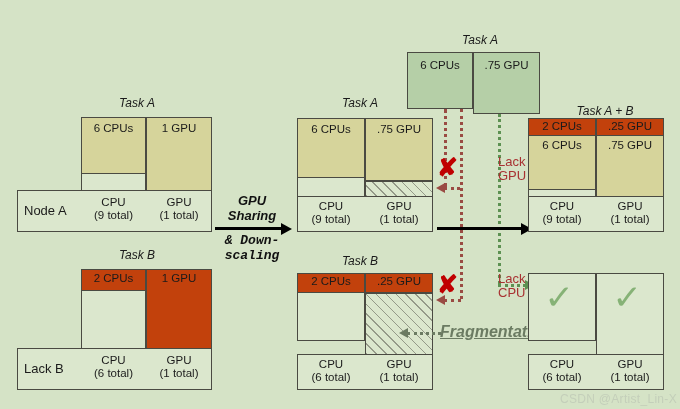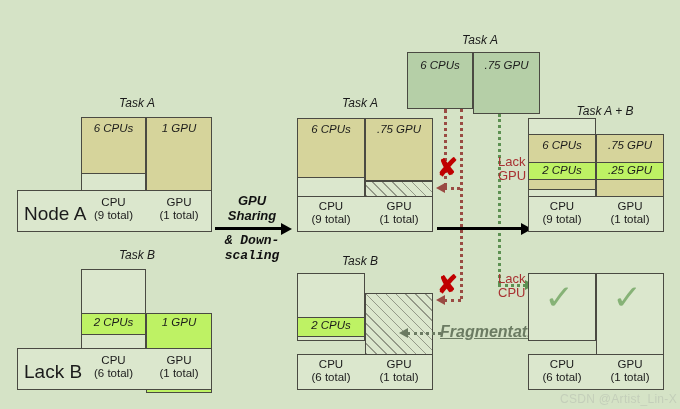--- a/index.html
+++ b/index.html
@@ -14,41 +14,41 @@
   .abs{position:absolute;box-sizing:border-box;}
 
   
   .node-base{
     background:#dbe7cd;border:1.6px solid #4a4a42;
   }
   .col-empty{
     background:#dbe7cd;border:1.6px solid #4a4a42;
   }
   .taskA-fill{background:#d6d49b;border:1.6px solid #4a4a42;}
-  .taskB-fill{background:#bef264;border:1.6px solid #4a4a42;margin-top:44px;}
+  .taskB-fill{background:#c2410c;border:1.6px solid #4a4a42;}
   .taskG-fill{background:#b5cfa7;border:1.6px solid #4a4a42;}
 
   .hatch{
     border:1.6px solid #4a4a42;
     background-color:#dbe7cd;
     background-image:repeating-linear-gradient(45deg,
         rgba(90,90,80,.55) 0 1px, rgba(0,0,0,0) 1px 7px);
   }
 
   .cell-label{
-    font-style:italic;font-weight:400;font-size:11.5px;color:#1b1b1b;
+    font-weight:400;font-size:11.5px;color:#1b1b1b;
     text-align:center;line-height:1;
     width:100%;position:absolute;top:5px;left:0;
   }
   .task-title{
     font-style:italic;font-size:12px;color:#1b1b1b;
     text-align:center;white-space:nowrap;
   }
   .node-name{
-    font-size:19px;color:#1b1b1b;white-space:nowrap;
+    font-size:13px;color:#1b1b1b;white-space:nowrap;
   }
   .cap{
     font-size:11.5px;color:#1b1b1b;text-align:center;line-height:1.12;
     white-space:nowrap;
   }
 
   
   .solid-arrow-line{height:0;border-top:3px solid #000;}
   .arrow-head-r{
     width:0;height:0;border-top:6px solid transparent;

